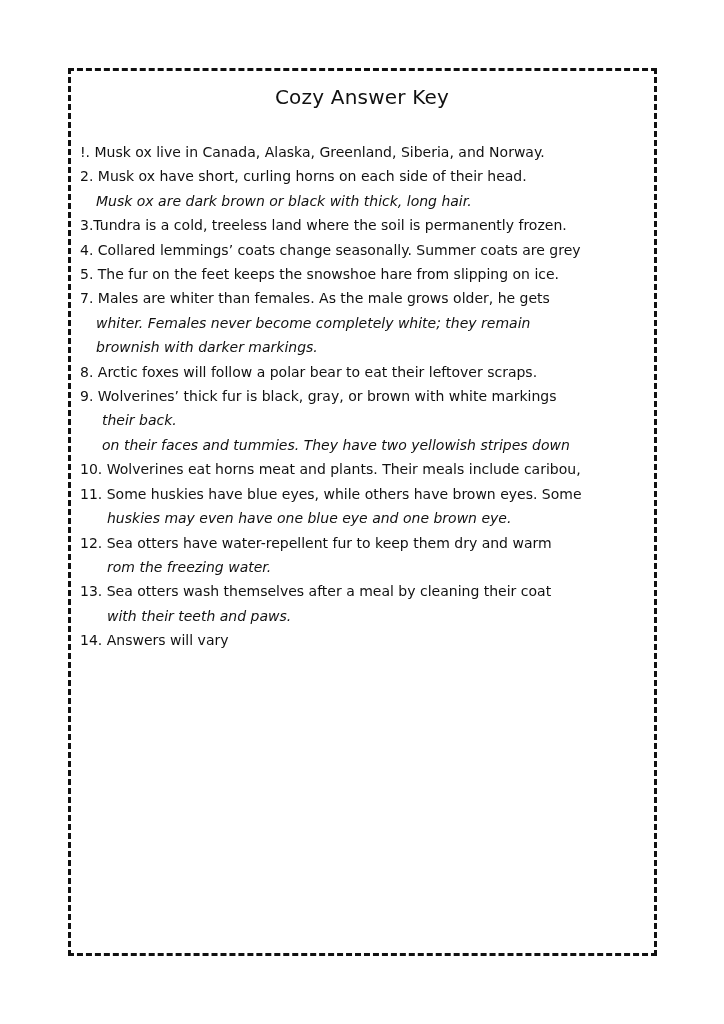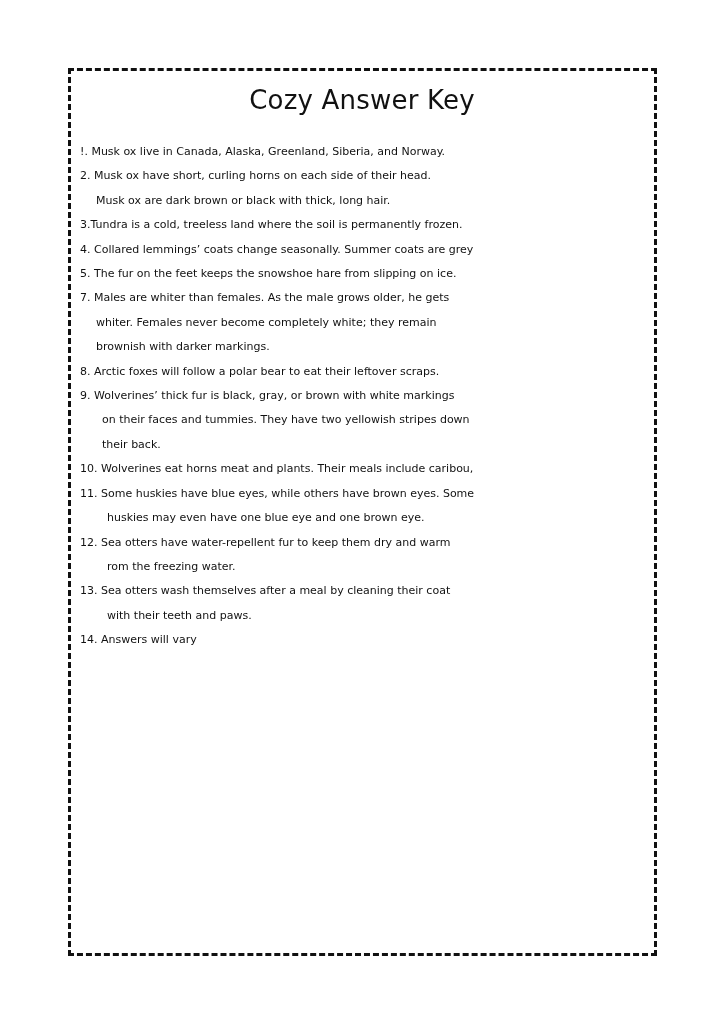--- a/index.html
+++ b/index.html
@@ -23,41 +23,42 @@
       height: 882px;
       border: 3px dashed #111111;
       box-sizing: content-box;
     }
     .title {
       position: absolute;
       left: 0;
       right: 0;
       top: 85px;
       text-align: center;
-      font-size: 26px;
+      font-size: 20px;
       letter-spacing: 0.2px;
     }
     .answers {
       position: absolute;
       left: 80px;
       top: 140px;
       width: 570px;
       margin: 0;
       padding: 0;
       list-style: none;
-      font-size: 11px;
+      font-size: 14px;
       line-height: 24.4px;
     }
     .answers li {
       margin: 0;
       padding: 0;
       white-space: nowrap;
     }
     .answers .cont {
       display: block;
+      font-style: italic;
     }
     .ind1 { padding-left: 16px; }
     .ind2 { padding-left: 22px; }
     .ind3 { padding-left: 27px; }
   </style>
 </head>
 <body>
 
 <div class="frame"></div>
 
@@ -90,22 +91,22 @@
     <span class="cont ind1">whiter. Females never become completely white; they remain</span>
     <span class="cont ind1">brownish with darker markings.</span>
   </li>
   <li>
     <span>8.</span>
     <span>Arctic foxes will follow a polar bear to eat their leftover scraps.</span>
   </li>
   <li>
     <span>9.</span>
     <span>Wolverines’ thick fur is black, gray, or brown with white markings</span>
+    <span class="cont ind2">their back.</span>
     <span class="cont ind2">on their faces and tummies. They have two yellowish stripes down</span>
-    <span class="cont ind2">their back.</span>
   </li>
   <li>
     <span>10.</span>
     <span>Wolverines eat horns meat and plants. Their meals include caribou,</span>
   </li>
   <li>
     <span>11.</span>
     <span>Some huskies have blue eyes, while others have brown eyes. Some</span>
     <span class="cont ind3">huskies may even have one blue eye and one brown eye.</span>
   </li>

